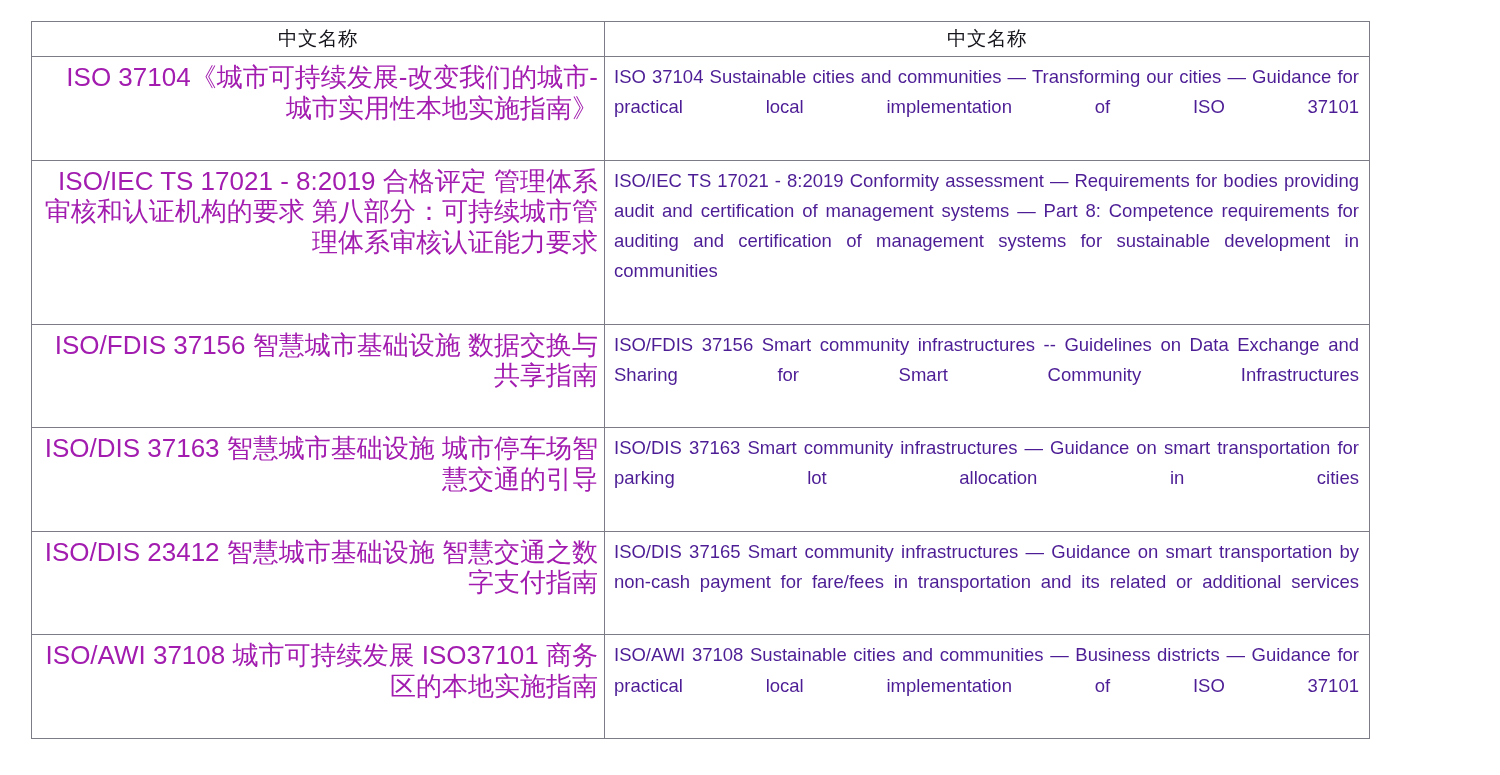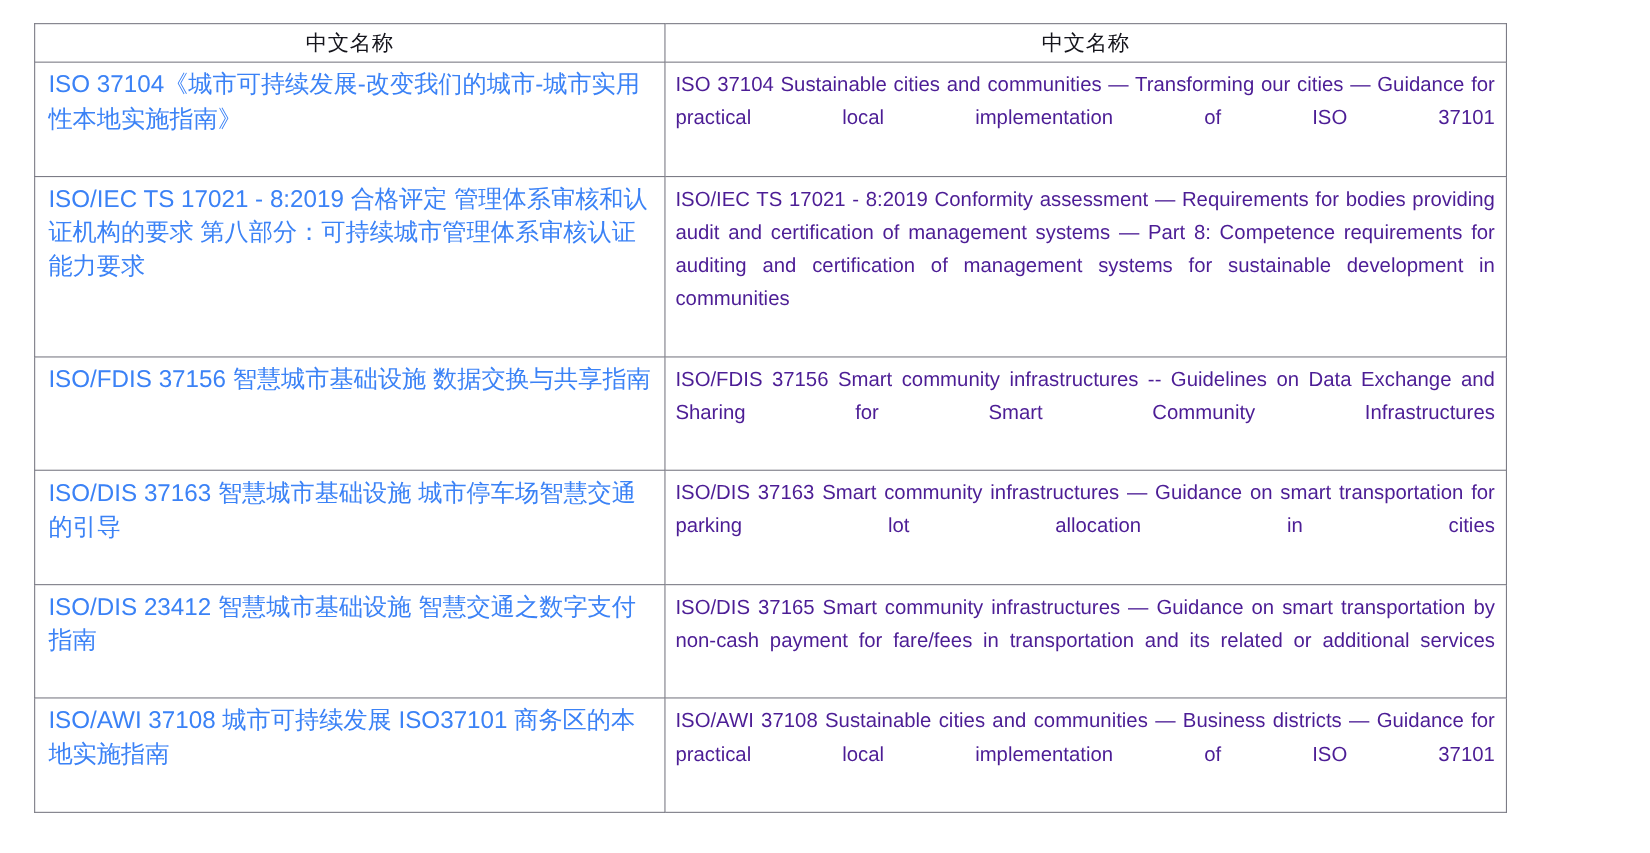--- a/index.html
+++ b/index.html
@@ -52,25 +52,25 @@
     text-align: center;
     font-size: 19.5px;
     line-height: 25px;
     font-family: "DejaVu Serif", "Liberation Serif", serif;
     letter-spacing: 0.5px;
     color: #15151c;
   }
 
   .cell-cn {
     padding: 5px 6px 7px 12px;
-    font-size: 22px;
+    font-size: 26px;
     line-height: 30.5px;
     font-family: "Liberation Sans", "DejaVu Sans", sans-serif;
-    color: #3b82f6;
-    text-align: left;
+    color: #a21caf;
+    text-align: right;
     white-space: pre-wrap;
     word-break: break-word;
   }
 
   .cell-en {
     padding: 5px 10px 7px 9px;
     font-size: 18.5px;
     line-height: 30.2px;
     font-family: "Liberation Sans", "DejaVu Sans", sans-serif;
     color: #4c1d95;

